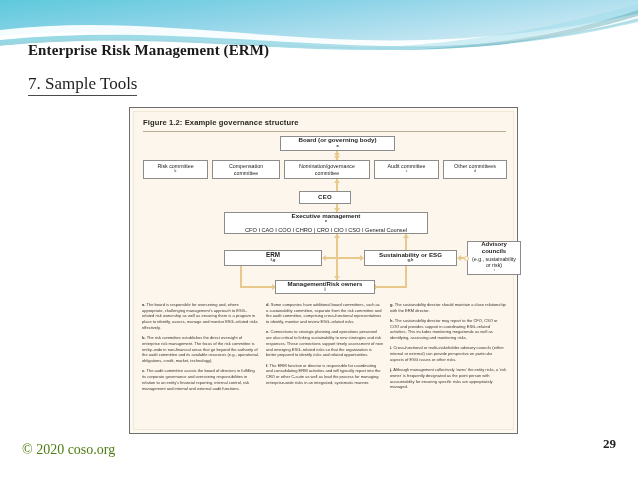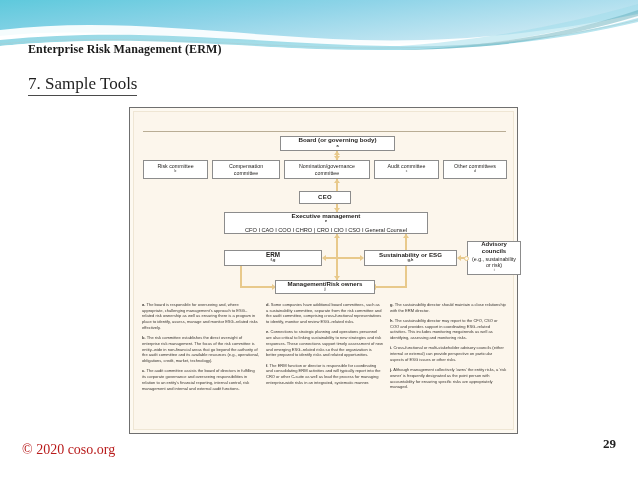--- a/index.html
+++ b/index.html
@@ -11,33 +11,33 @@
   }
 
   
   .wave-band{position:absolute;left:0;top:0;width:638px;height:62px;overflow:hidden;}
   .wave-band svg{display:block;}
 
   
   .slide-subtitle{
     position:absolute;left:28px;top:42px;
     font-family:"Liberation Serif", serif;
-    font-weight:bold;font-size:12px;color:#1a1a1a;letter-spacing:.1px;
+    font-weight:bold;font-size:15px;color:#1a1a1a;letter-spacing:.1px;
   }
   .slide-title{
     position:absolute;left:28px;top:74px;
     font-family:"Liberation Serif", serif;
     font-size:17px;color:#1f1f1f;
     border-bottom:1px solid #4a4a4a;padding-bottom:1px;
   }
 
   
   .footer-copy{
     position:absolute;left:22px;top:442px;
-    font-family:"Liberation Serif", serif;font-size:14px;color:#b91c1c;
+    font-family:"Liberation Serif", serif;font-size:14px;color:#4d7c0f;
   }
   .footer-page{
     position:absolute;right:22px;top:436px;
     font-family:"Liberation Serif", serif;font-weight:bold;font-size:13px;color:#222;
   }
 
   
   .figure-outer{
     position:absolute;left:129px;top:107px;width:389px;height:327px;
     border:1.4px solid #6f6f6f;background:#fdf9f1;
@@ -139,20 +139,21 @@
     <path d="M0,44 C130,32 250,48 380,48 C490,48 570,36 638,20" fill="none" stroke="#a8cdd2" stroke-width="0.7" opacity="0.8"></path>
   </svg>
 </div>
 
 <div class="slide-subtitle">Enterprise Risk Management (ERM)</div>
 <div class="slide-title">7. Sample Tools</div>
 
 <div class="figure-outer">
  <div class="figure-inner">
 
+  <div class="fig-title">Figure 1.2: Example governance structure</div>
   <div class="fig-rule"></div>
 
   <div class="bx" id="board">
     <span><span>Board (or governing body)</span><sup>a</sup></span>
   </div>
 
   <div class="ln vline" style="left:202.2px;top:39px;height:9px;"></div>
   <div class="arw arw-up" style="left:200px;top:39px;"></div>
   <div class="arw arw-dn" style="left:200px;top:44px;"></div>
 

